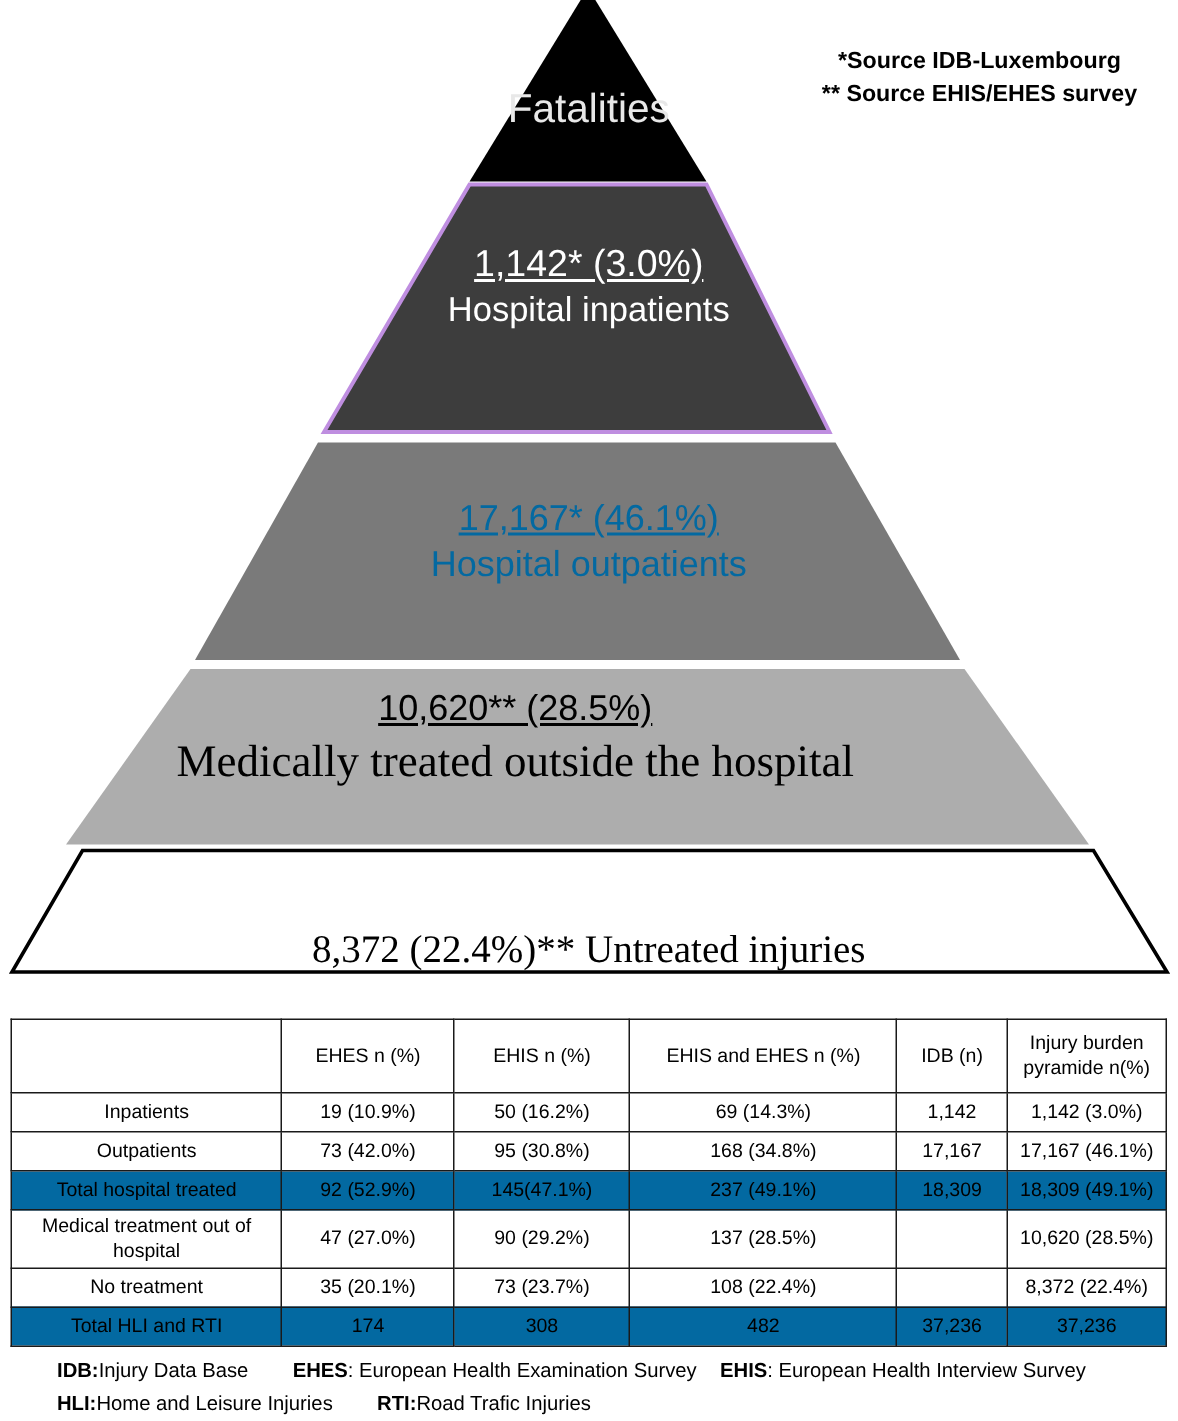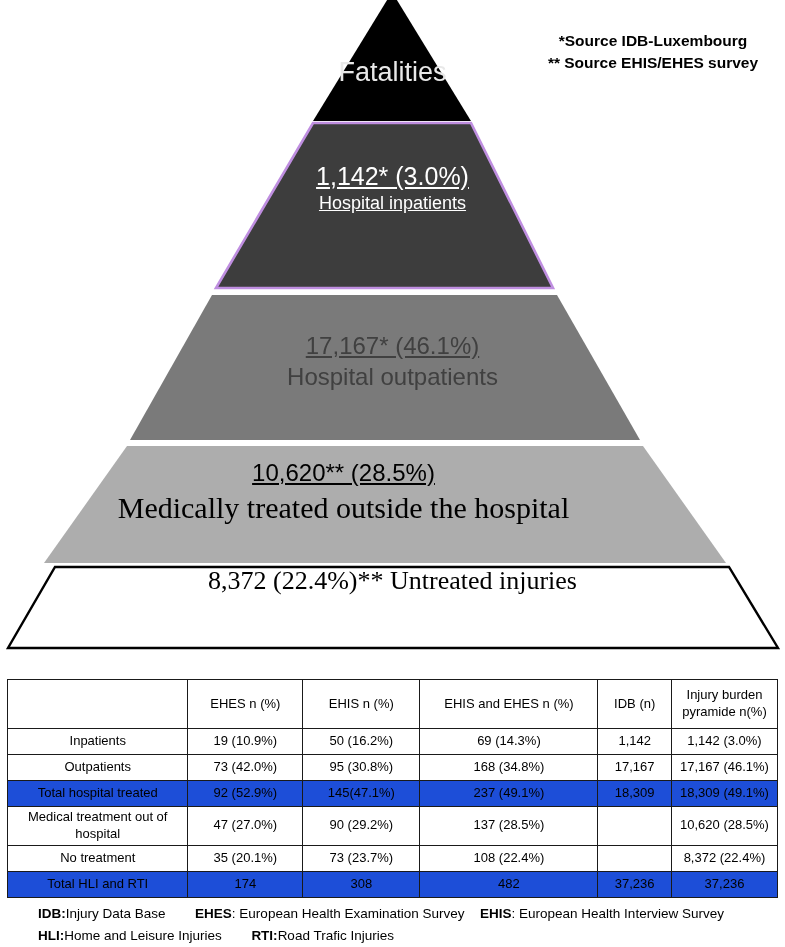--- a/index.html
+++ b/index.html
@@ -55,38 +55,38 @@
   #tier-fatalities-text .tier-label-sans {
     font-size: 27px;
     color: #e8e8e8;
   }
 
   #tier-inpatients-text {
     left: 0; top: 160px; width: 785px;
     color: #ffffff;
   }
   #tier-inpatients-text .tier-num { font-size: 25px; }
-  #tier-inpatients-text .tier-label-sans { font-size: 18px; text-decoration: underline; }
+  #tier-inpatients-text .tier-label-sans { font-size: 23px; }
 
   #tier-outpatients-text {
     left: 0; top: 331px; width: 785px;
-    color: #404040;
+    color: #0369a1;
   }
   #tier-outpatients-text .tier-num { font-size: 24px; }
   #tier-outpatients-text .tier-label-sans { font-size: 24px; }
 
   #tier-medical-text {
     left: 0; top: 458px; width: 687px;
     color: #000000;
   }
   #tier-medical-text .tier-num { font-size: 24px; }
   #tier-medical-text .tier-label-serif { font-size: 30px; }
 
   #tier-untreated-text {
-    left: 0; top: 564px; width: 785px;
+    left: 0; top: 616px; width: 785px;
     color: #000000;
   }
   #tier-untreated-text .tier-label-serif { font-size: 26px; }
 
   
   #source-note {
     position: absolute;
     left: 528px;
     top: 30px;
     width: 250px;
@@ -127,21 +127,21 @@
   #data-table .col-label {
     width: 186px;
   }
   #data-table .col-ehes { width: 114px; }
   #data-table .col-ehis { width: 114px; }
   #data-table .col-both { width: 186px; }
   #data-table .col-idb  { width: 68px;  }
   #data-table .col-pyr  { width: 103px; }
 
   #data-table tr.shaded td {
-    background: #1d4ed8;
+    background: #0369a1;
   }
   #data-table td.rowlabel {
     text-align: center;
   }
   .tall-row td { height: 40px; }
 
   
   #legend {
     position: absolute;
     left: 0;

